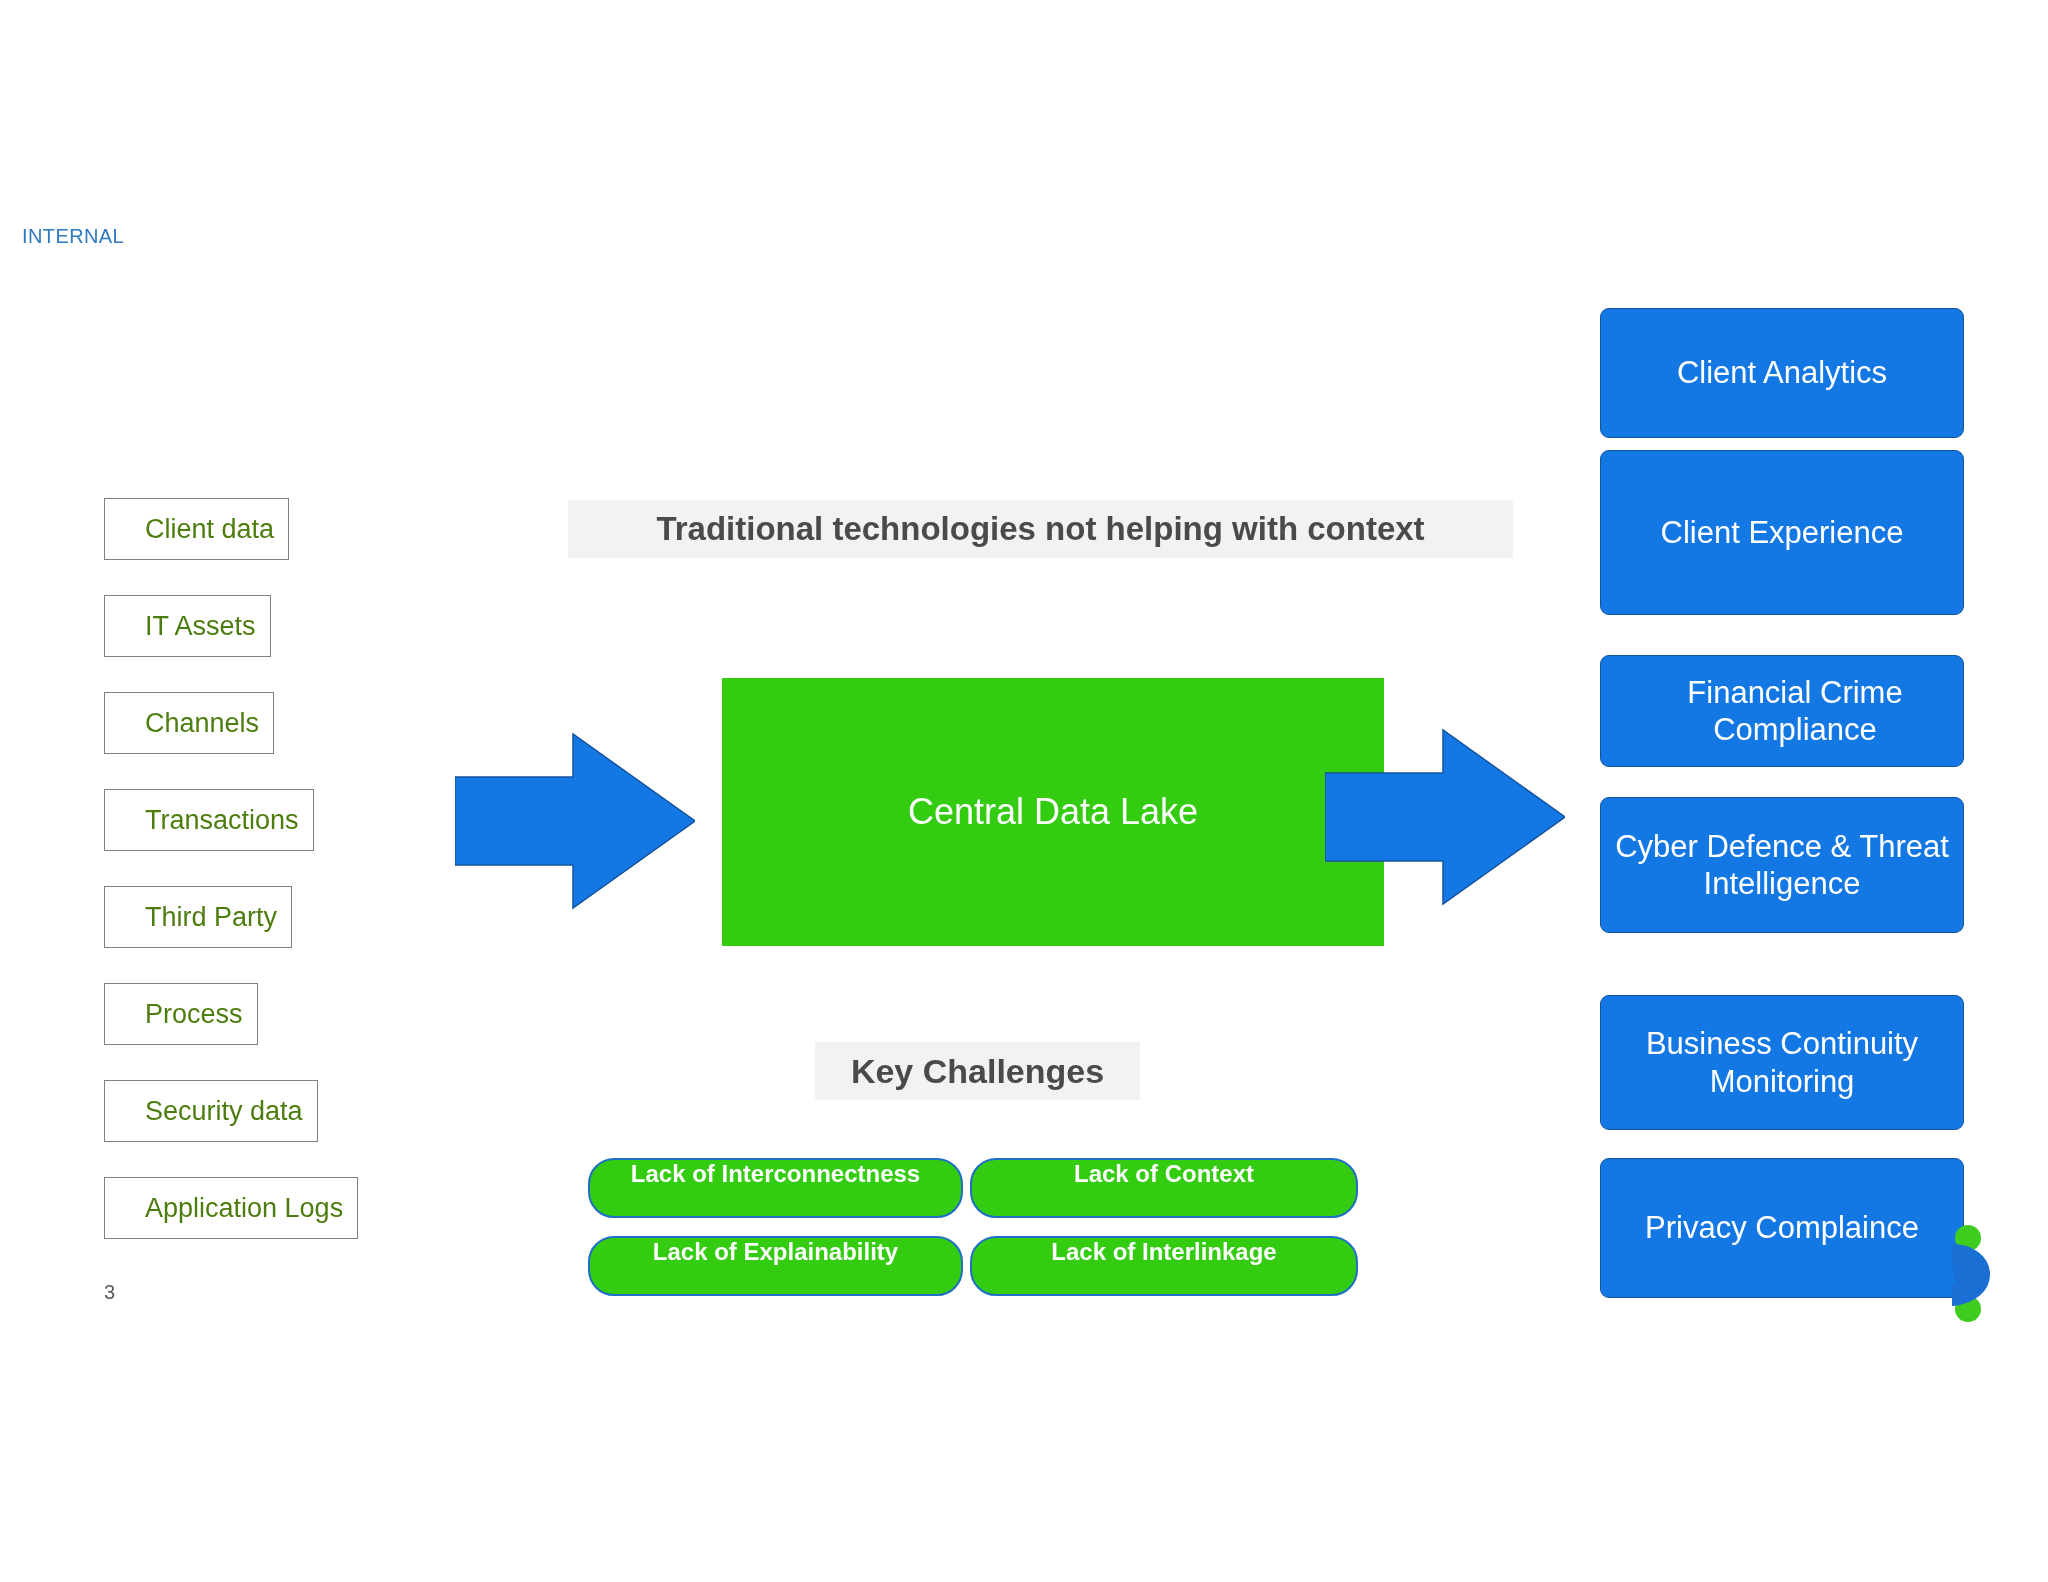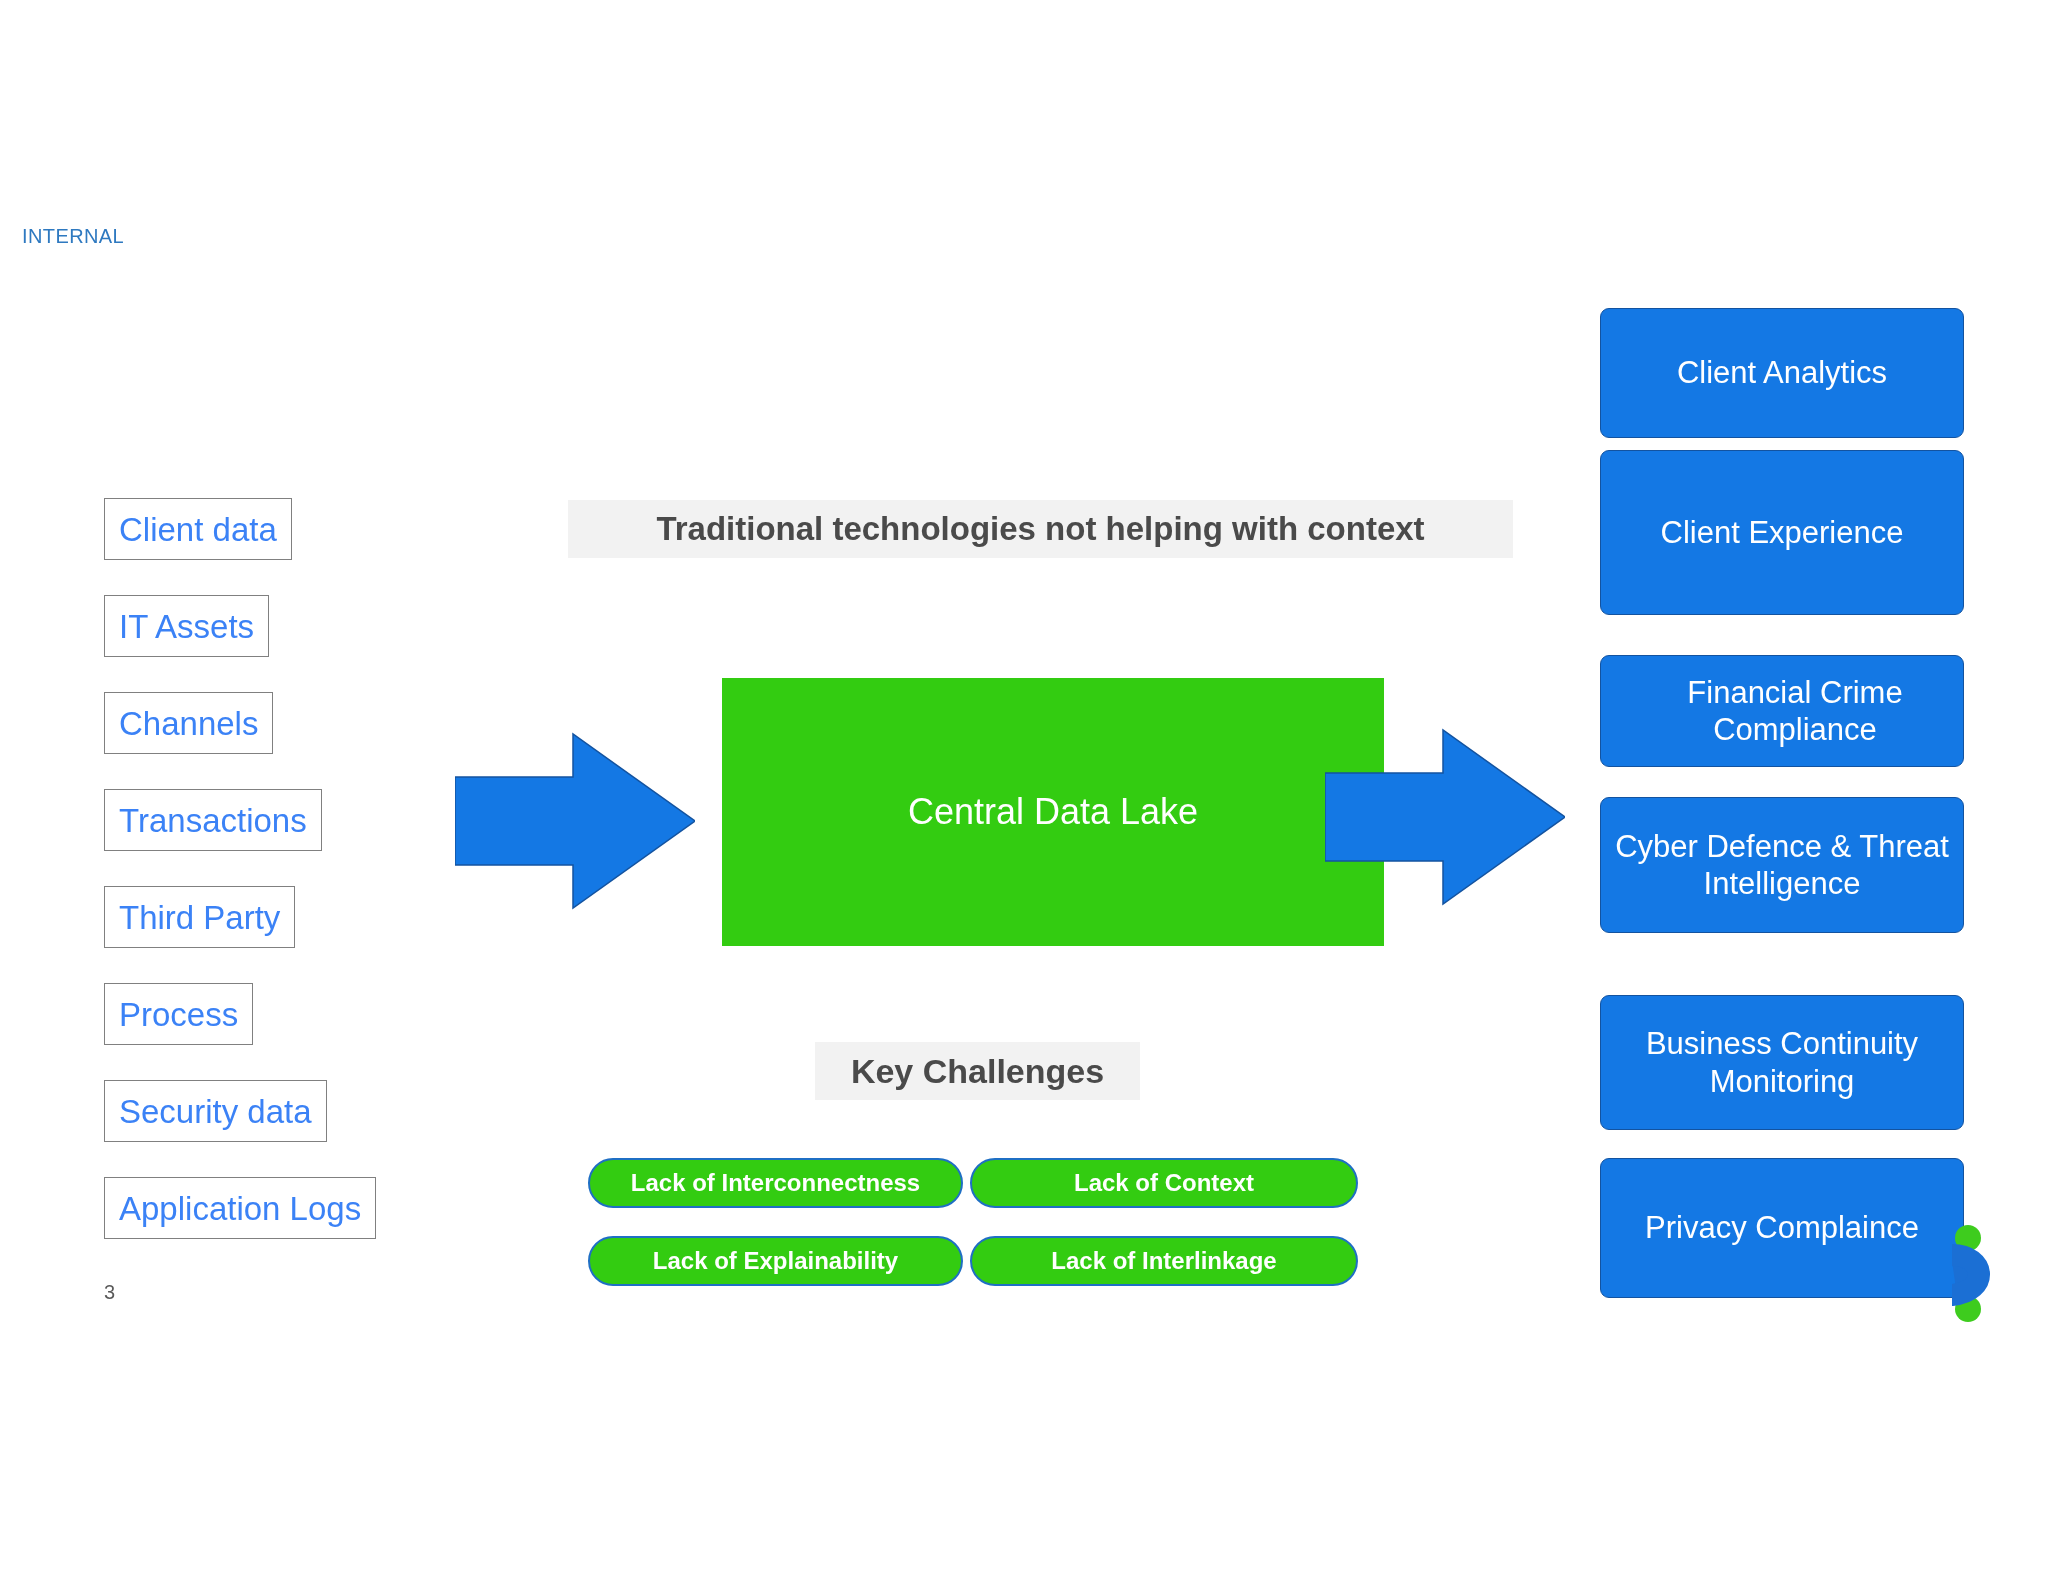--- a/index.html
+++ b/index.html
@@ -61,24 +61,25 @@
     box-sizing: border-box;
     height: 62px;
     display: flex;
     align-items: center;
     padding: 0 14px;
     margin-bottom: 35px;
     width: max-content;
     min-width: 140px;
   }
   .source-box span {
-    font-size: 33px;
-    color: #3b82f6;
+    font-size: 27px;
+    color: #4d7c0f;
     white-space: nowrap;
     line-height: 1;
+    margin-left: 26px;
   }
 
   
   .banner-context {
     position: absolute;
     left: 568px;
     top: 500px;
     width: 945px;
     height: 58px;
     background: #F2F2F2;
@@ -136,23 +137,23 @@
     position: absolute;
     left: 588px;
     top: 1158px;
     width: 770px;
   }
   .pill {
     position: absolute;
     background: #33CC11;
     border: 2.5px solid #1F6FC4;
     border-radius: 26px;
-    height: 50px;
-    display: flex;
-    align-items: center;
+    height: 60px;
+    display: flex;
+    align-items: flex-start;
     justify-content: center;
     box-sizing: border-box;
   }
   .pill span {
     font-size: 24px;
     font-weight: bold;
     color: #ffffff;
     white-space: nowrap;
   }
   .pill.p0 { left: 0px;   top: 0px;  width: 375px; }

